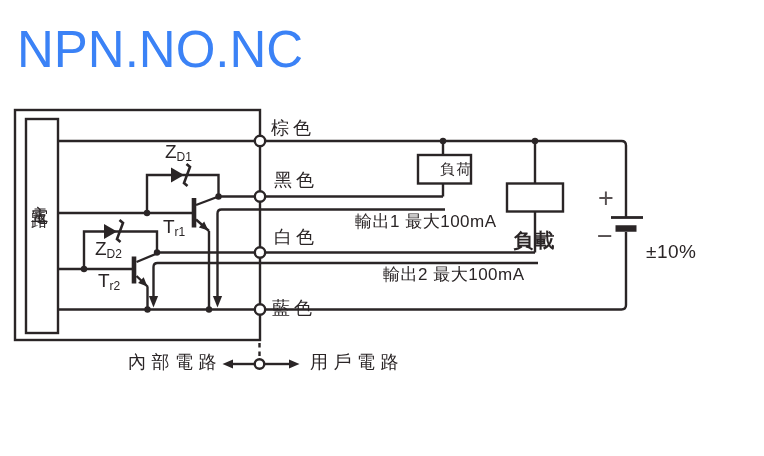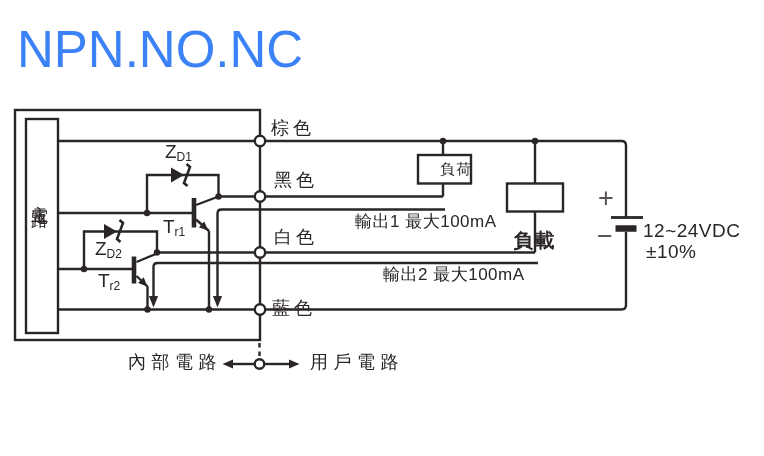--- a/index.html
+++ b/index.html
@@ -131,19 +131,18 @@
   <div class="lbl comp" style="left:98px;top:271px;"><span>T</span><sub>r2</sub></div>
 
   <div class="lbl out" style="left:355px;top:213px;">輸出1 最大100mA</div>
   <div class="lbl out" style="left:383px;top:266px;">輸出2 最大100mA</div>
 
   <div class="lbl loadbox load1">負荷</div>
   <div class="lbl loadbox load2">負載</div>
 
   <div class="lbl sign" style="left:598px;top:185px;">+</div>
   <div class="lbl sign" style="left:597px;top:223px;">−</div>
-  <div class="lbl volt" style="left:643px;top:221px;">12~24VDC</div>
   <div class="lbl volt" style="left:646px;top:242px;">±10%</div>
 
   <div class="lbl foot" style="left:128px;top:353px;">內部電路</div>
   <div class="lbl foot" style="left:310px;top:353px;">用戶電路</div>
 
 </div>
 
 </body></html>

